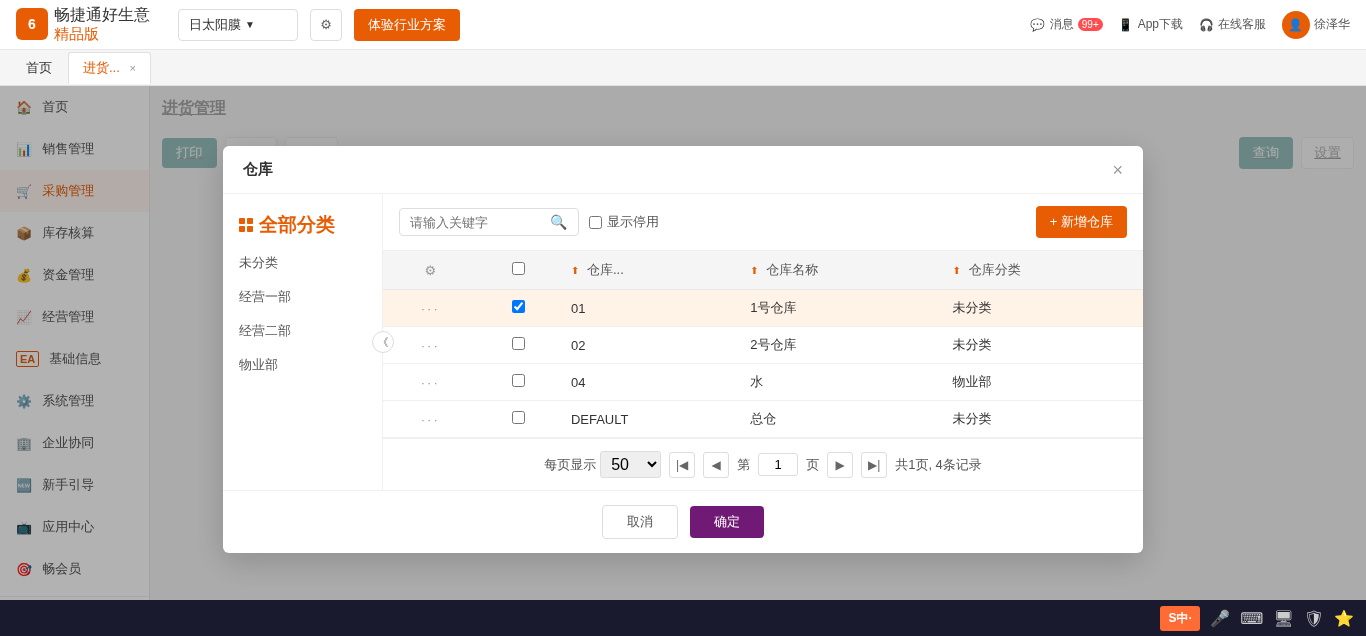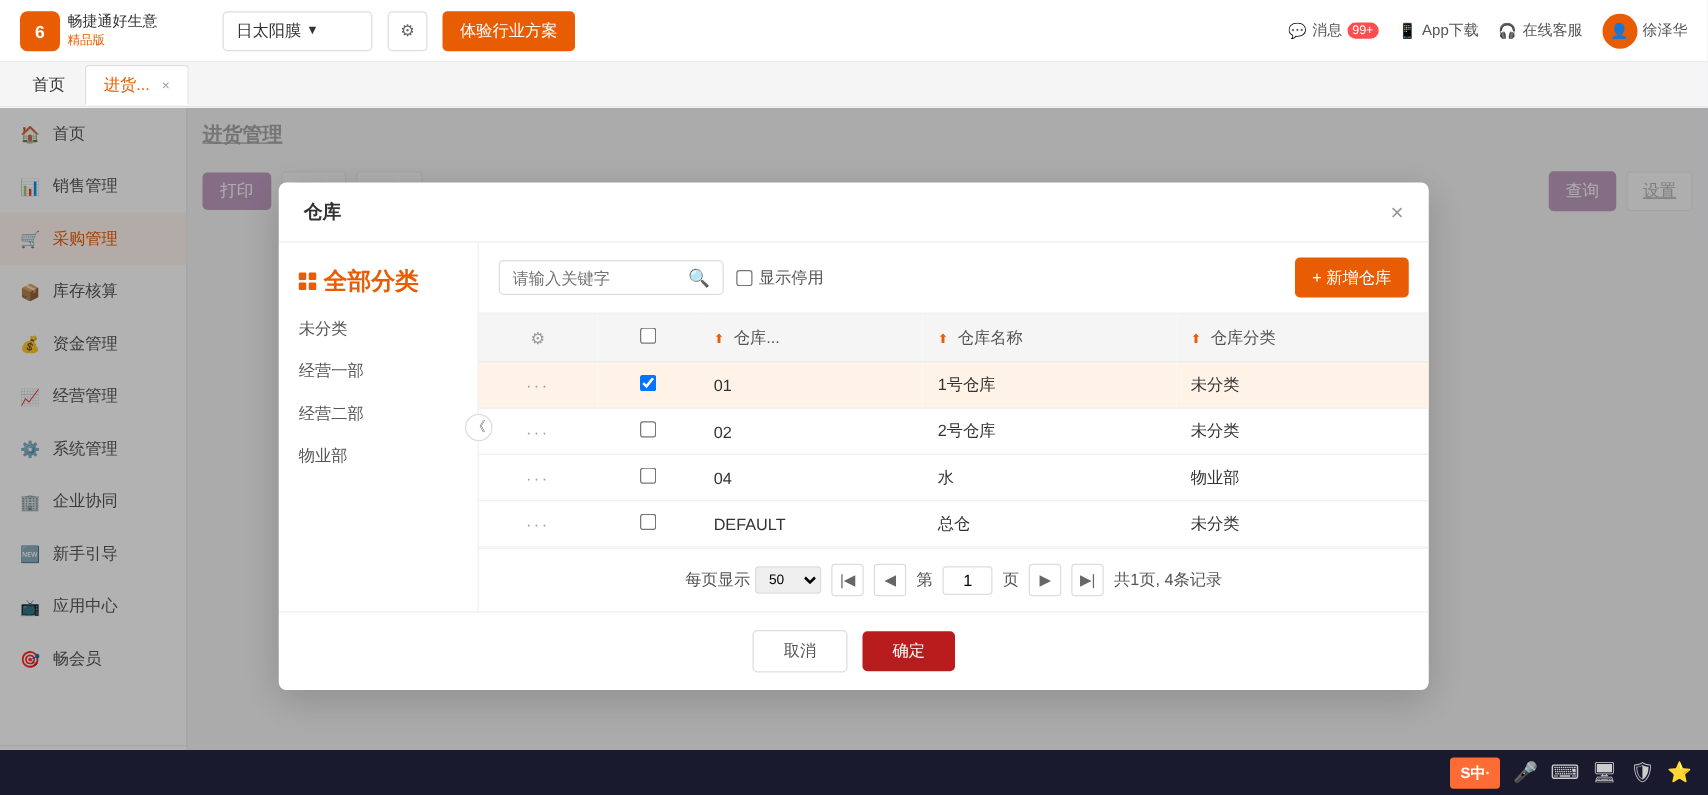--- a/index.html
+++ b/index.html
@@ -21,22 +21,22 @@
       gap: 6px;
       width: 150px;
     }
     .logo-icon {
       width: 32px; height: 32px;
       background: #e85d04;
       border-radius: 6px;
       display: flex; align-items: center; justify-content: center;
       color: white; font-weight: bold; font-size: 14px;
     }
-    .logo-text { font-size: 12px; color: #333; line-height: 1.3; }
-    .logo-badge { font-size: 10px; color: #e85d04; }
+    .logo-text { font-size: 16px; color: #333; line-height: 1.3; }
+    .logo-badge { font-size: 15px; color: #e85d04; }
 
     .store-selector {
       display: flex; align-items: center; gap: 4px;
       padding: 6px 10px; border: 1px solid #ddd; border-radius: 4px;
       cursor: pointer; min-width: 120px;
     }
     .store-selector span { color: #333; }
     .chevron-down { font-size: 10px; color: #999; }
 
     .gear-btn {
@@ -266,21 +266,21 @@
       padding: 12px 16px;
       border-top: 1px solid #f0f0f0;
       gap: 8px;
       font-size: 13px; color: #555;
     }
     .per-page-select {
       display: flex; align-items: center; gap: 4px;
     }
     .per-page-select select {
       border: 1px solid #ddd; border-radius: 3px;
-      padding: 3px 6px; font-size: 11px;
+      padding: 3px 6px; font-size: 16px;
     }
     .page-nav-btn {
       width: 26px; height: 26px;
       border: 1px solid #ddd; border-radius: 3px;
       background: #fff; cursor: pointer;
       display: flex; align-items: center; justify-content: center;
       font-size: 12px; color: #666;
     }
     .page-nav-btn:disabled { color: #ccc; cursor: default; }
     .page-input {
@@ -297,34 +297,34 @@
       gap: 12px;
     }
     .cancel-btn {
       padding: 7px 24px;
       border: 1px solid #ddd; border-radius: 4px;
       background: #fff; cursor: pointer; font-size: 13px; color: #555;
     }
     .confirm-btn {
       padding: 7px 24px;
       border: none; border-radius: 4px;
-      background: #b91c1c; color: white;
+      background: #701a75; color: white;
       cursor: pointer; font-size: 13px;
     }
 
     
     .bg-content {
       padding: 0; opacity: 0.4; pointer-events: none;
     }
     .toolbar-row {
       display: flex; align-items: center; gap: 8px;
       padding: 8px 0; margin-bottom: 8px;
     }
     .orange-btn {
-      background: #701a75; color: white; border: none;
+      background: #0f766e; color: white; border: none;
       border-radius: 4px; padding: 6px 14px; cursor: pointer;
     }
     .outline-btn {
       background: #fff; color: #555; border: 1px solid #ddd;
       border-radius: 4px; padding: 6px 12px; cursor: pointer;
     }
 
     
     .bottom-bar {
       position: fixed; bottom: 0; left: 0; right: 0;
@@ -425,20 +425,24 @@
       <span>📦</span>
       <span>库存核算</span>
     </div>
     <div class="sidebar-item">
       <span>💰</span>
       <span>资金管理</span>
     </div>
     <div class="sidebar-item">
       <span>📈</span>
       <span>经营管理</span>
+    </div>
+    <div class="sidebar-item">
+      <span style="font-size:11px;font-weight:bold;color:#e85d04;border:1px solid #e85d04;padding:1px 3px;border-radius:2px;">EA</span>
+      <span>基础信息</span>
     </div>
     <div class="sidebar-item">
       <span>⚙️</span>
       <span>系统管理</span>
     </div>
     <div class="sidebar-item">
       <span>🏢</span>
       <span>企业协同</span>
     </div>
     <div class="sidebar-item">

